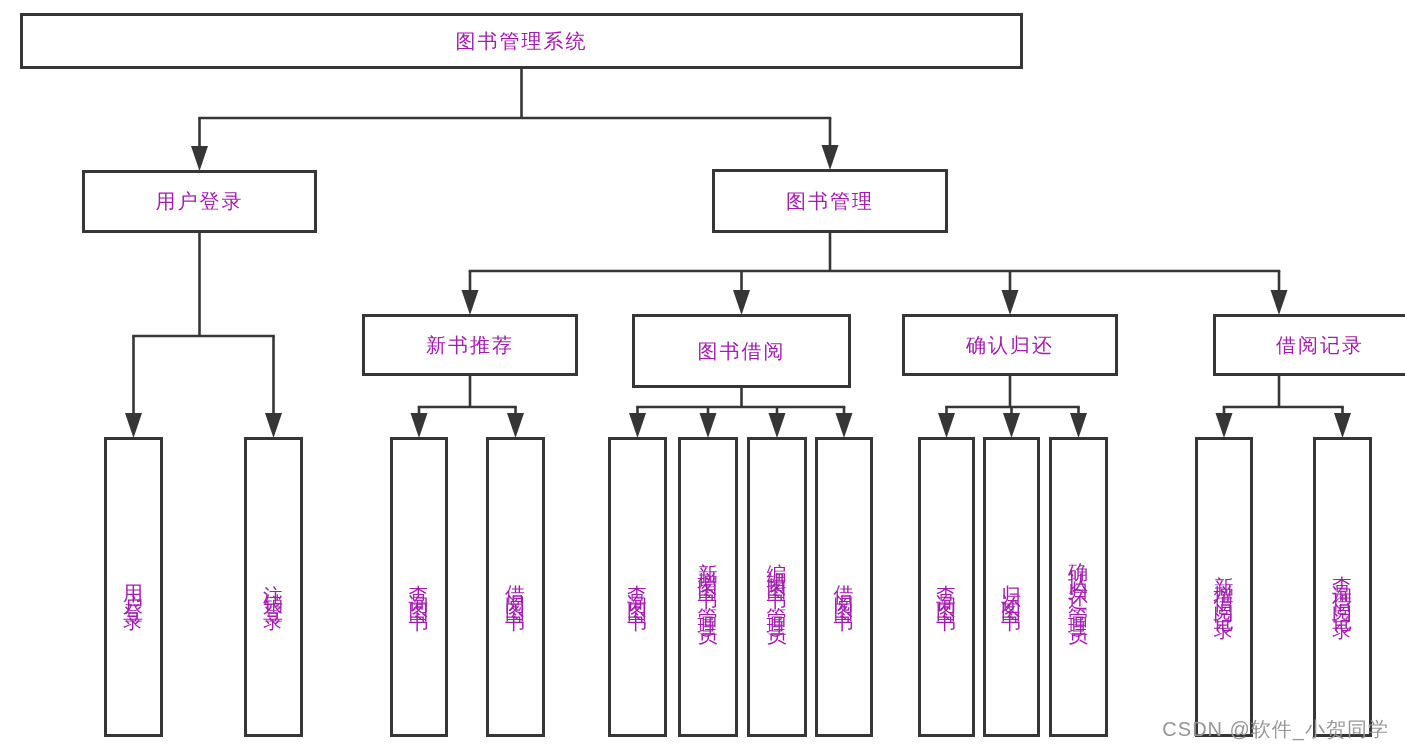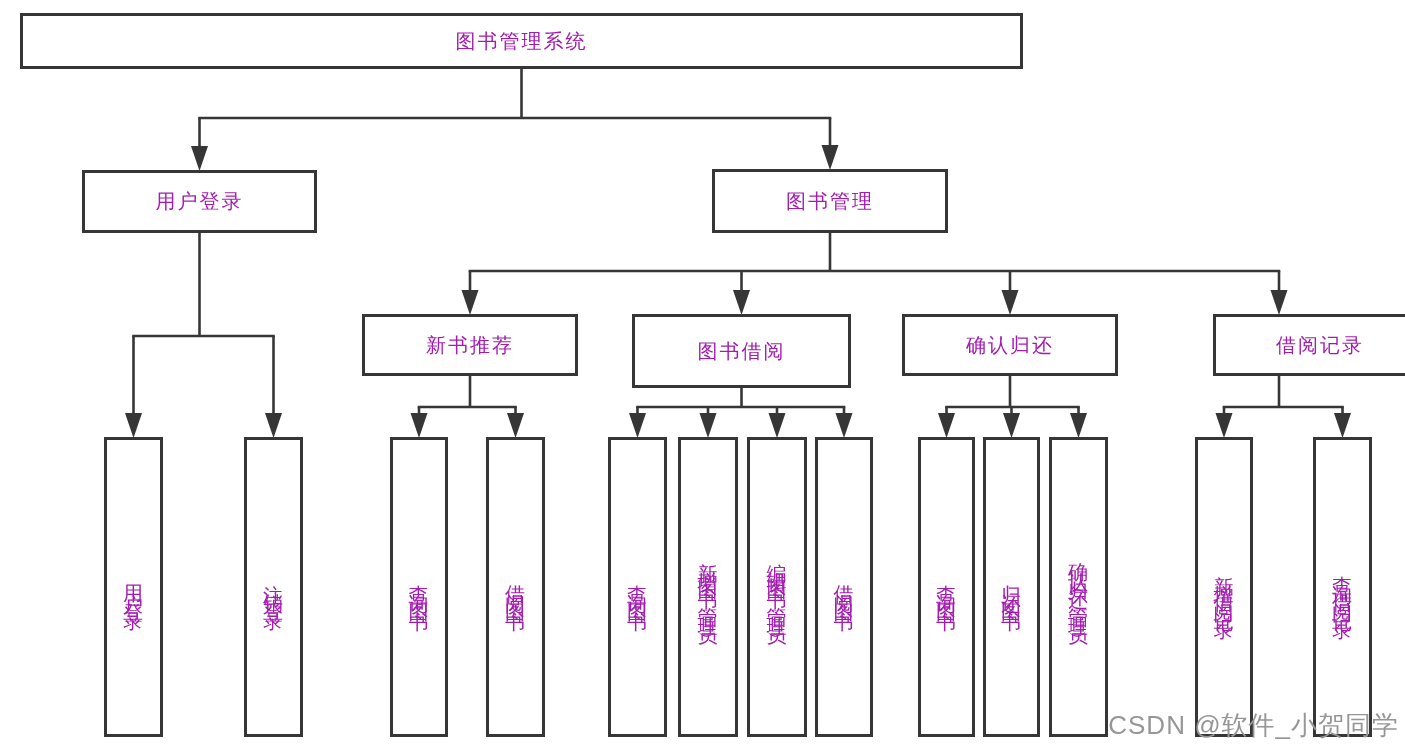--- a/index.html
+++ b/index.html
@@ -39,23 +39,23 @@
     white-space: nowrap;
   }
   .node.vertical .lbl {
     writing-mode: vertical-lr;
     letter-spacing: 9px;
     white-space: normal;
     line-height: 1.1;
   }
   .watermark {
     position: absolute;
-    right: 6px;
+    right: 16px;
     bottom: 4px;
-    font-size: 26px;
+    font-size: 20px;
     color: rgba(150, 150, 150, 0.85);
     letter-spacing: 1px;
     z-index: 3;
     white-space: nowrap;
   }
 </style>
 </head>
 <body>
 
 <div id="canvas">

